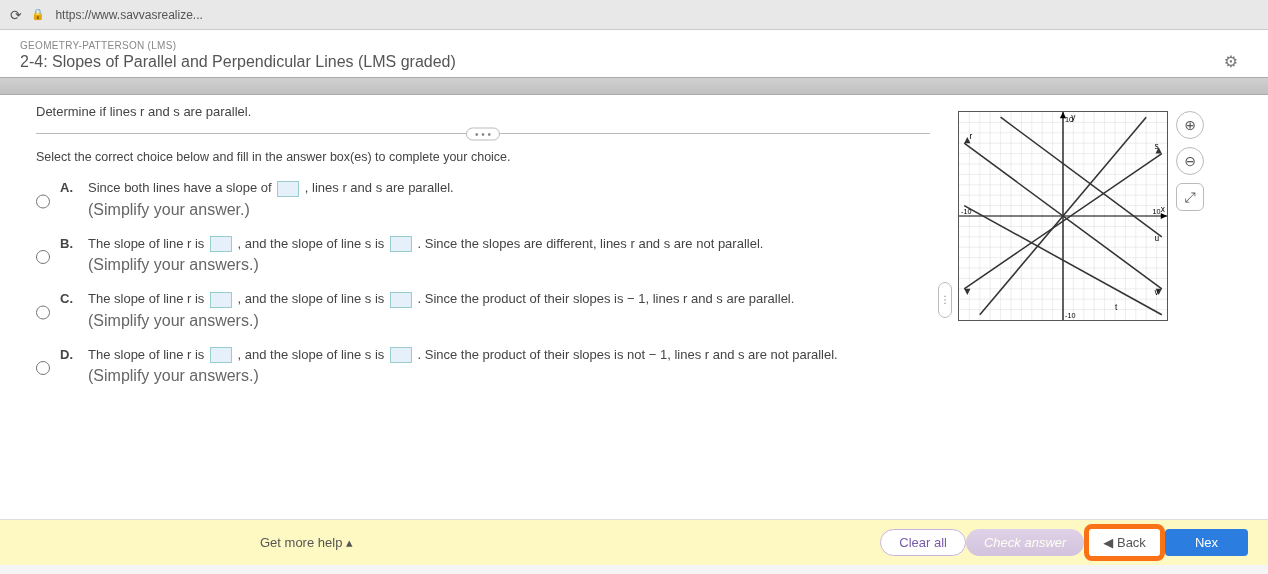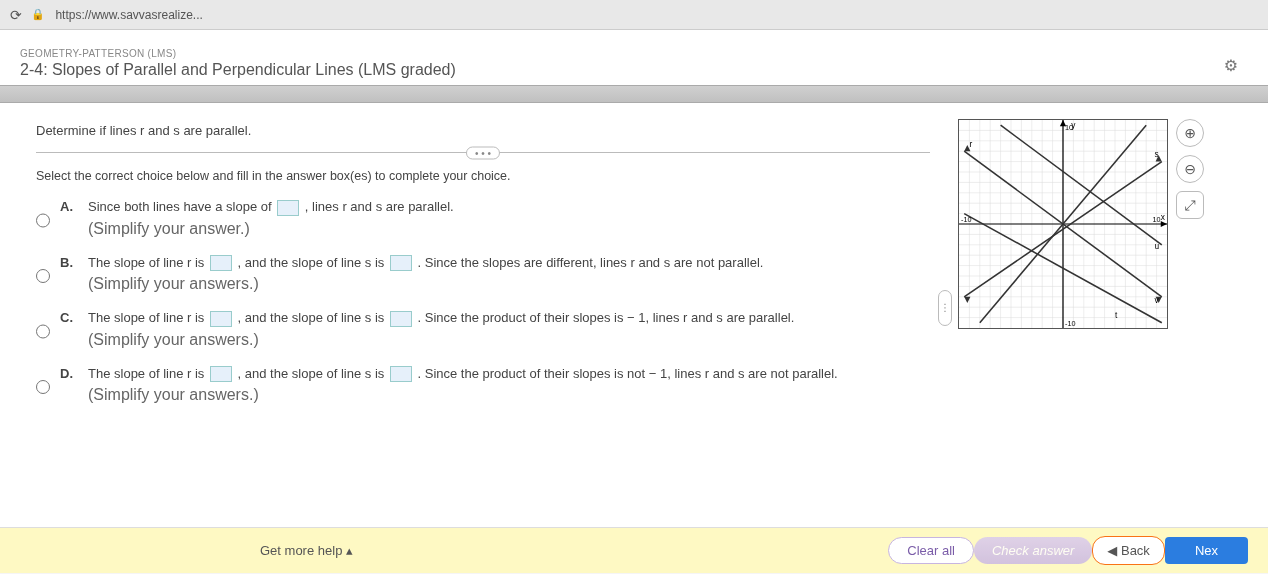--- a/index.html
+++ b/index.html
@@ -20,43 +20,43 @@
   padding: 0 10px;
   gap: 10px;
   font-size: 12px;
   color: #555;
 }
 .browser-bar .reload { font-size: 14px; }
 .browser-bar .lock { font-size: 11px; }
 .url-text { flex: 1; }
 .header {
   background: #fff;
-  padding: 18px 20px 6px 20px;
+  padding: 10px 20px 6px 20px;
   display: flex;
   justify-content: space-between;
-  align-items: center;
+  align-items: flex-end;
 }
 .header-left { }
 .course-label { font-size: 10px; color: #888; letter-spacing: 0.3px; }
 .page-title { font-size: 16px; color: #555; margin-top: 2px; }
 .gear { font-size: 16px; color: #777; margin-right: 10px; margin-top: 4px; }
 .toolbar-strip {
   height: 18px;
   background: linear-gradient(#d0d0d0,#c0c0c0);
   border-top: 1px solid #aaa;
   border-bottom: 1px solid #aaa;
 }
 .main {
   display: flex;
   background: #fff;
   height: calc(100% - 30px - 56px - 18px - 46px);
 }
 .left-pane {
   flex: 1;
-  padding: 20px 18px 10px 36px;
+  padding: 9px 18px 10px 36px;
   font-size: 13px;
   color: #444;
   position: relative;
 }
 .question-text { font-size: 13px; margin-bottom: 4px; }
 .hr-wrap { position: relative; margin: 14px 0 16px 0; }
 .hr-line { border: none; border-top: 1px solid #bbb; }
 .hr-pill {
   position: absolute; left: 50%; top: 50%; transform: translate(-50%,-50%);
   background: #fff; border: 1px solid #bbb; border-radius: 10px;
@@ -129,22 +129,22 @@
   background: linear-gradient(#d8c8f0,#c8b5e5);
   color: #fff;
   padding: 6px 18px;
   border-radius: 18px;
   font-size: 13px;
   border: none;
   opacity: 0.8;
   font-style: italic;
 }
 .btn-back {
-  background: #fff; border: 1px solid #f97316;
-  padding: 6px 14px; border-radius: 13px;
+  background: #fff; border: 5px solid #f97316;
+  padding: 6px 14px; border-radius: 8px;
   font-size: 13px; color: #555;
 }
 .btn-next {
   background: #2b7de0; color: #fff; border: none;
   padding: 6px 30px; border-radius: 4px; font-size: 13px;
 }
 </style>
 </head>
 <body>
 

